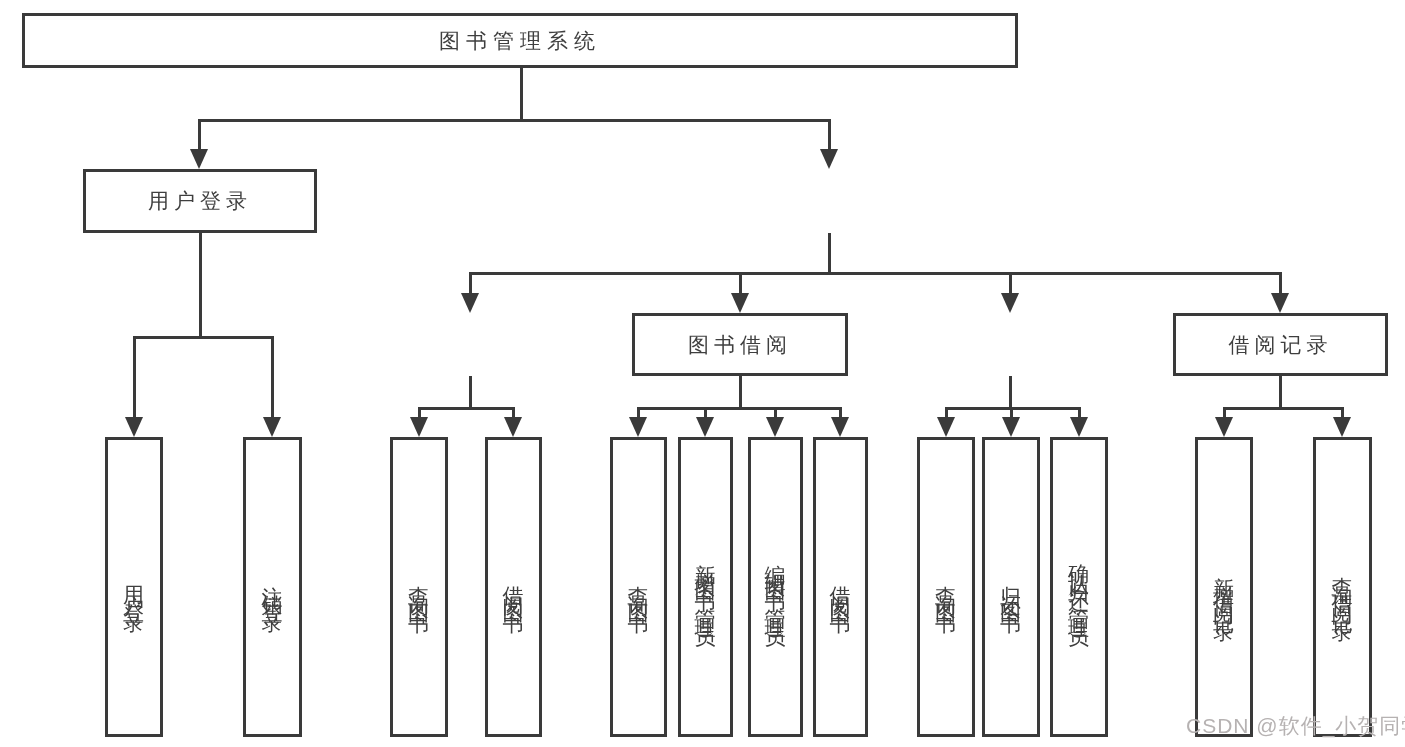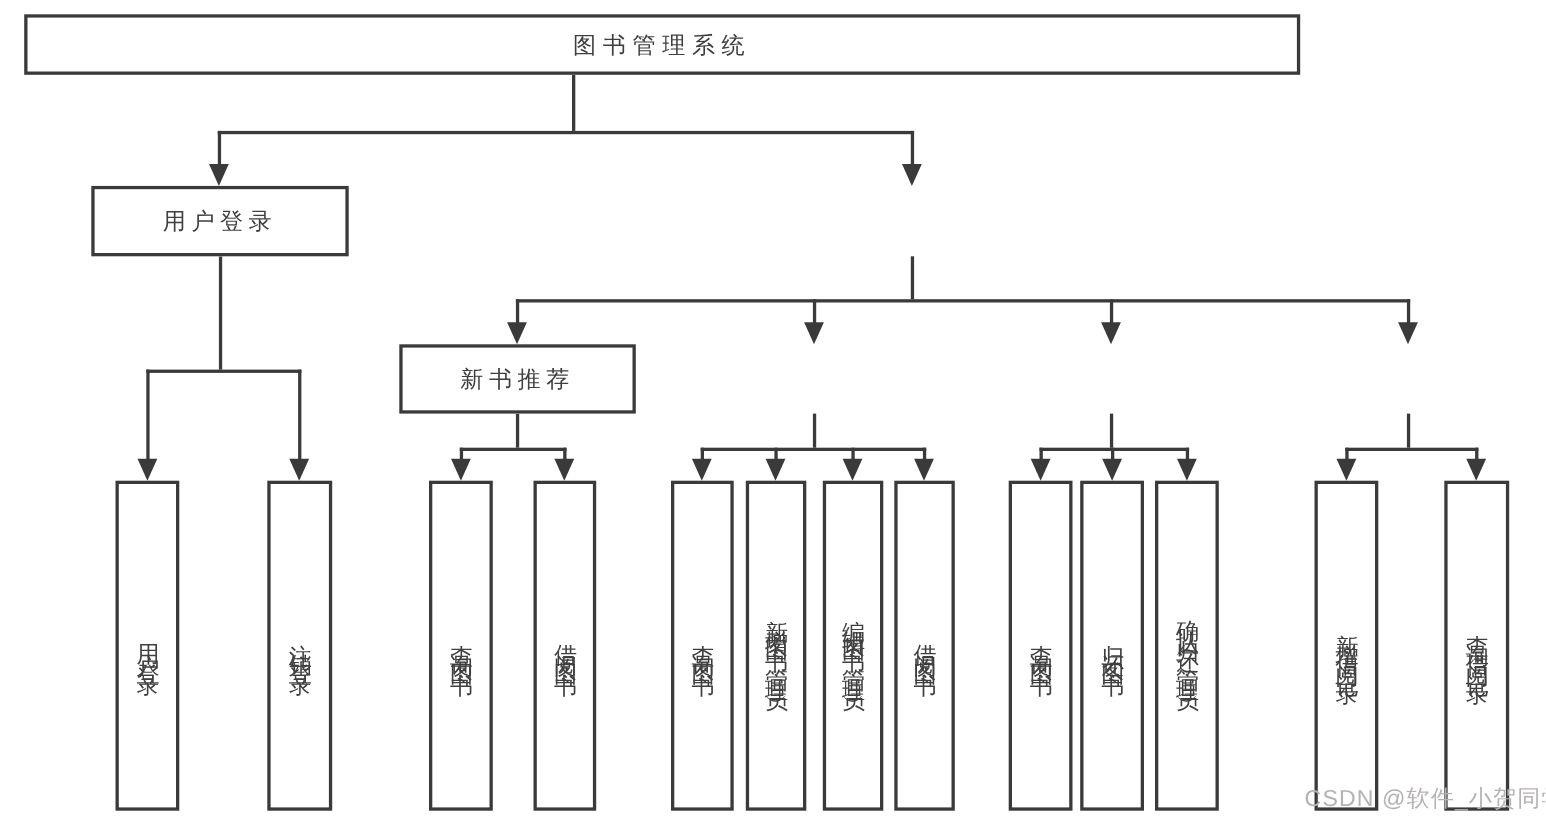--- a/index.html
+++ b/index.html
@@ -87,25 +87,26 @@
   <div class="arrow" style="left:1002px;top:417px"></div>
   <div class="arrow" style="left:1070px;top:417px"></div>
 
   <div class="vline" style="left:1279px;top:376px;height:31px"></div>
   <div class="hline" style="left:1223px;top:407px;width:121px"></div>
   <div class="vline" style="left:1223px;top:407px;height:13px"></div>
   <div class="vline" style="left:1341px;top:407px;height:13px"></div>
   <div class="arrow" style="left:1215px;top:417px"></div>
   <div class="arrow" style="left:1333px;top:417px"></div>
 
-  <div class="box hbox title" style="left:22px;top:13px;width:1160px;height:55px">图书管理系统</div>
+  <div class="box hbox title" style="left:22px;top:13px;width:996px;height:55px">图书管理系统</div>
 
   <div class="box hbox" style="left:83px;top:169px;width:234px;height:64px">用户登录</div>
 
-  <div class="box hbox" style="left:363px;top:313px;width:215px;height:63px">新书推荐</div>
+  <div class="box hbox" style="left:632px;top:313px;width:216px;height:63px">图书借阅</div>
+  <div class="box hbox" style="left:1173px;top:313px;width:215px;height:63px">借阅记录</div>
 
   <div class="box vbox" style="left:105px;top:437px;width:58px;height:300px">
     <span class="vt">用户登录</span>
   </div>
   <div class="box vbox" style="left:243px;top:437px;width:59px;height:300px">
     <span class="vt">注销登录</span>
   </div>
 
   <div class="box vbox" style="left:390px;top:437px;width:58px;height:300px">
     <span class="vt">查询图书</span>

